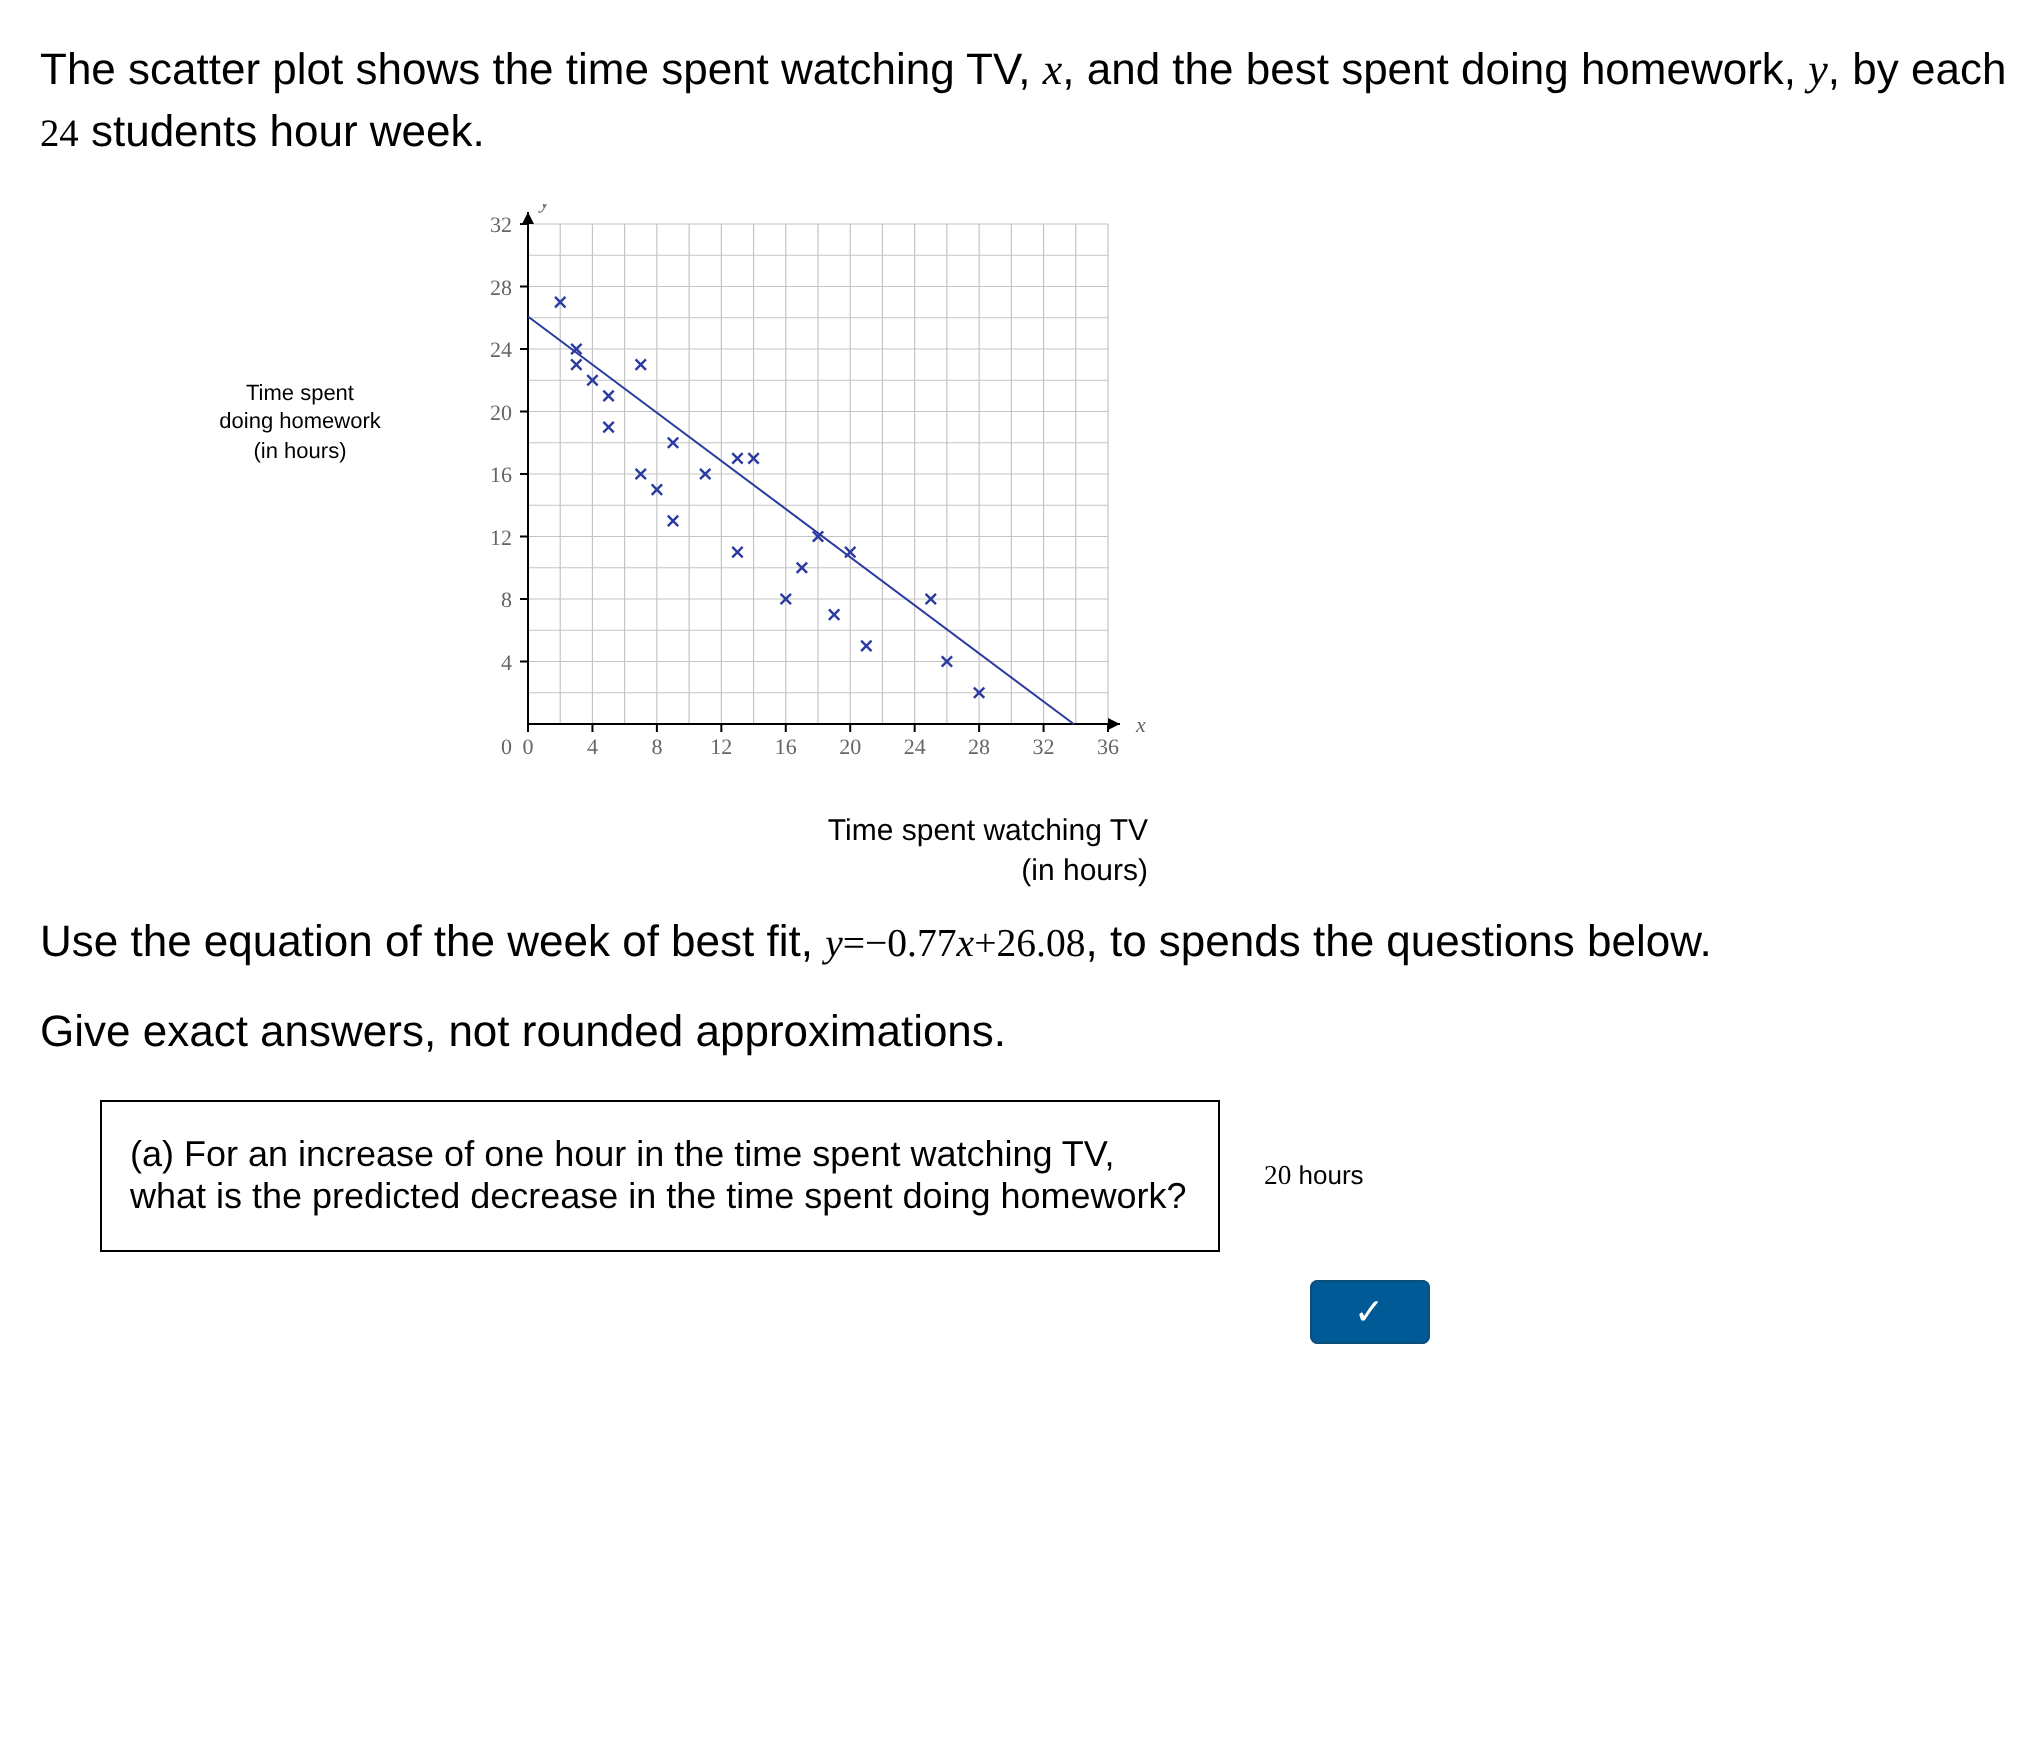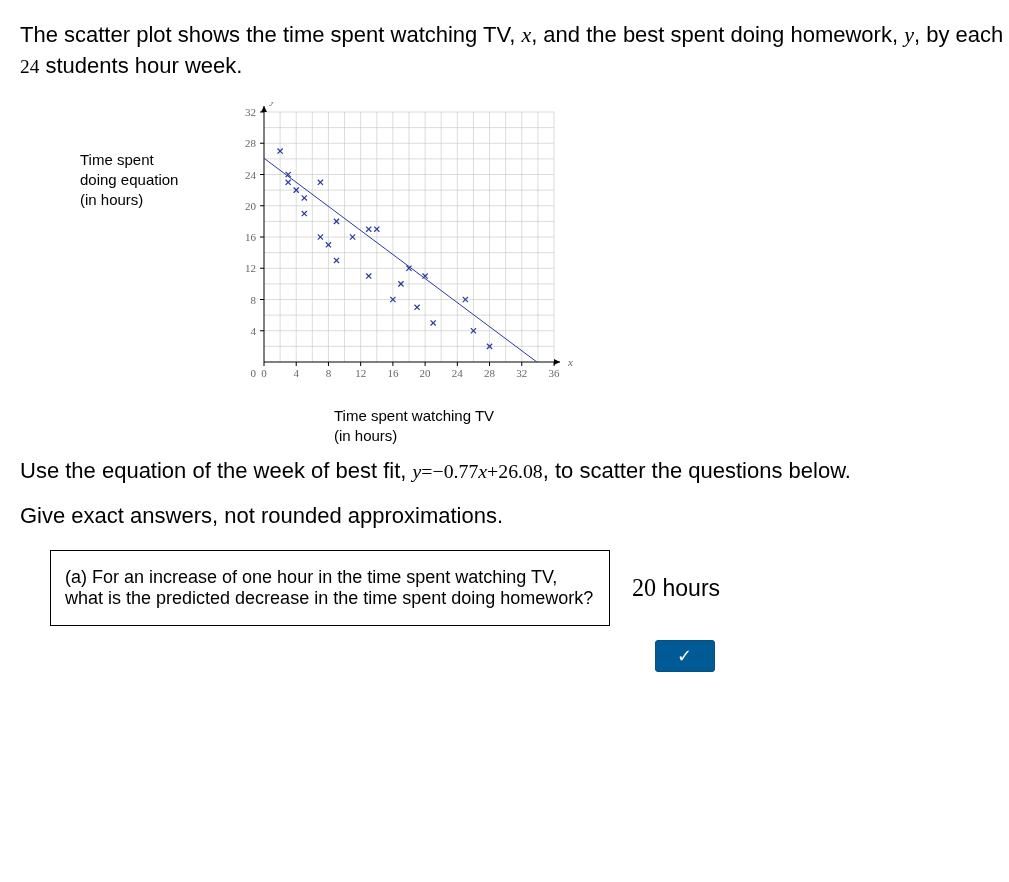--- a/index.html
+++ b/index.html
@@ -7,28 +7,28 @@
     font-size: 22px;
     color: #000;
     margin: 20px;
     width: 1009px;
     box-sizing: border-box;
   }
   .intro { line-height: 1.4; }
   .ital { font-style: italic; font-family: 'Times New Roman', serif; }
   .smallnum { font-family: 'Times New Roman', serif; font-size: 0.88em; }
   .chart-row { display: flex; align-items: flex-start; margin: 20px 0 10px 60px; }
-  .ylab { font-size: 15px; line-height: 1.35; margin-right: 14px; margin-top: 48px; width: 140px; text-align: left;}
+  .ylab { font-size: 11px; line-height: 1.35; margin-right: 14px; margin-top: 88px; width: 140px; text-align: center;}
   .chart-block { }
-  .xlab { font-size: 15px; line-height: 1.35; margin-top: 8px; text-align: left; margin-left: 100px;}
+  .xlab { font-size: 15px; line-height: 1.35; margin-top: 8px; text-align: right; margin-left: 100px;}
   .eq { font-family: 'Times New Roman', serif; font-size: 0.9em; font-style: italic; margin-top: 10px; }
   .eq .n { font-style: normal; }
   table.q { border-collapse: collapse; margin: 18px 0 0 30px; }
   table.q td { border: 1px solid #000; padding: 16px 14px; font-size: 18px; vertical-align: middle;}
-  table.q td.a { border: none; padding-left: 22px; font-size: 23px; }
+  table.q td.a { border: none; padding-left: 22px; font-size: 13px; }
   .sm18 { font-family: 'Times New Roman', serif; font-size: 1.05em; }
   .bottombtn { margin-top: 14px; text-align: center; margin-left: 320px;}
   .btn {
     display: inline-flex; align-items: center; justify-content: center;
     width: 60px; height: 32px; background: #005a96; color: #fff;
     border-radius: 4px; font-size: 18px;
     box-shadow: 0 0 0 1px #0a4f7a inset;
   }
   svg text { font-family: 'Times New Roman', serif; font-size: 11px; fill: #666; }
   svg .marker { stroke: #2a3aa0; stroke-width: 1.2; }
@@ -39,21 +39,21 @@
 </head>
 <body>
 
 <div class="intro">
   <span>The scatter plot shows the time spent watching TV, </span><span class="ital">x</span><span>, and the best spent doing homework, </span><span class="ital">y</span><span>, by each of </span><span class="smallnum">24</span><span> students hour week.</span>
 </div>
 
 <div class="chart-row">
   <div class="ylab">
     <div>Time spent</div>
-      <div>doing equation</div>
+      <div>doing homework</div>
       <div>(in hours)</div>
   </div>
   <div class="chart-block">
     <svg id="scatter" width="340" height="290">
         <line x1="46.111111111111114" y1="260" x2="46.111111111111114" y2="10" class="grid"></line>
         <line x1="62.22222222222222" y1="260" x2="62.22222222222222" y2="10" class="grid"></line>
         <line x1="78.33333333333333" y1="260" x2="78.33333333333333" y2="10" class="grid"></line>
         <line x1="94.44444444444444" y1="260" x2="94.44444444444444" y2="10" class="grid"></line>
         <line x1="110.55555555555556" y1="260" x2="110.55555555555556" y2="10" class="grid"></line>
         <line x1="126.66666666666666" y1="260" x2="126.66666666666666" y2="10" class="grid"></line>
@@ -179,21 +179,21 @@
         <line x1="252.95555555555558" y1="246.975" x2="258.15555555555557" y2="241.775" class="marker"></line>
       </svg>
     <div class="xlab">
       <div>Time spent watching TV</div>
         <div>(in hours)</div>
     </div>
   </div>
 </div>
 
 <div class="intro">
-  <span>Use the equation of the week of best fit, </span><span class="eq"><span>y</span><span class="n">=</span><span class="n">−0.77</span><span>x</span><span class="n">+</span><span class="n">26.08</span></span><span>, to scatter the questions below.</span>
+  <span>Use the equation of the week of best fit, </span><span class="eq"><span>y</span><span class="n">=</span><span class="n">−0.77</span><span>x</span><span class="n">+</span><span class="n">26.08</span></span><span>, to spends the questions below.</span>
 </div>
 
 <div class="intro" style="margin-top:14px;">Give exact answers, not rounded approximations.</div>
 
 <table class="q">
   <tbody>
       <tr>
     <td style="width:530px;">(a) For an increase of one hour in the time spent watching TV, what is the predicted decrease in the time spent doing homework?</td>
     <td class="a"><span class="sm18">20</span><span> hours</span></td>
   </tr>

